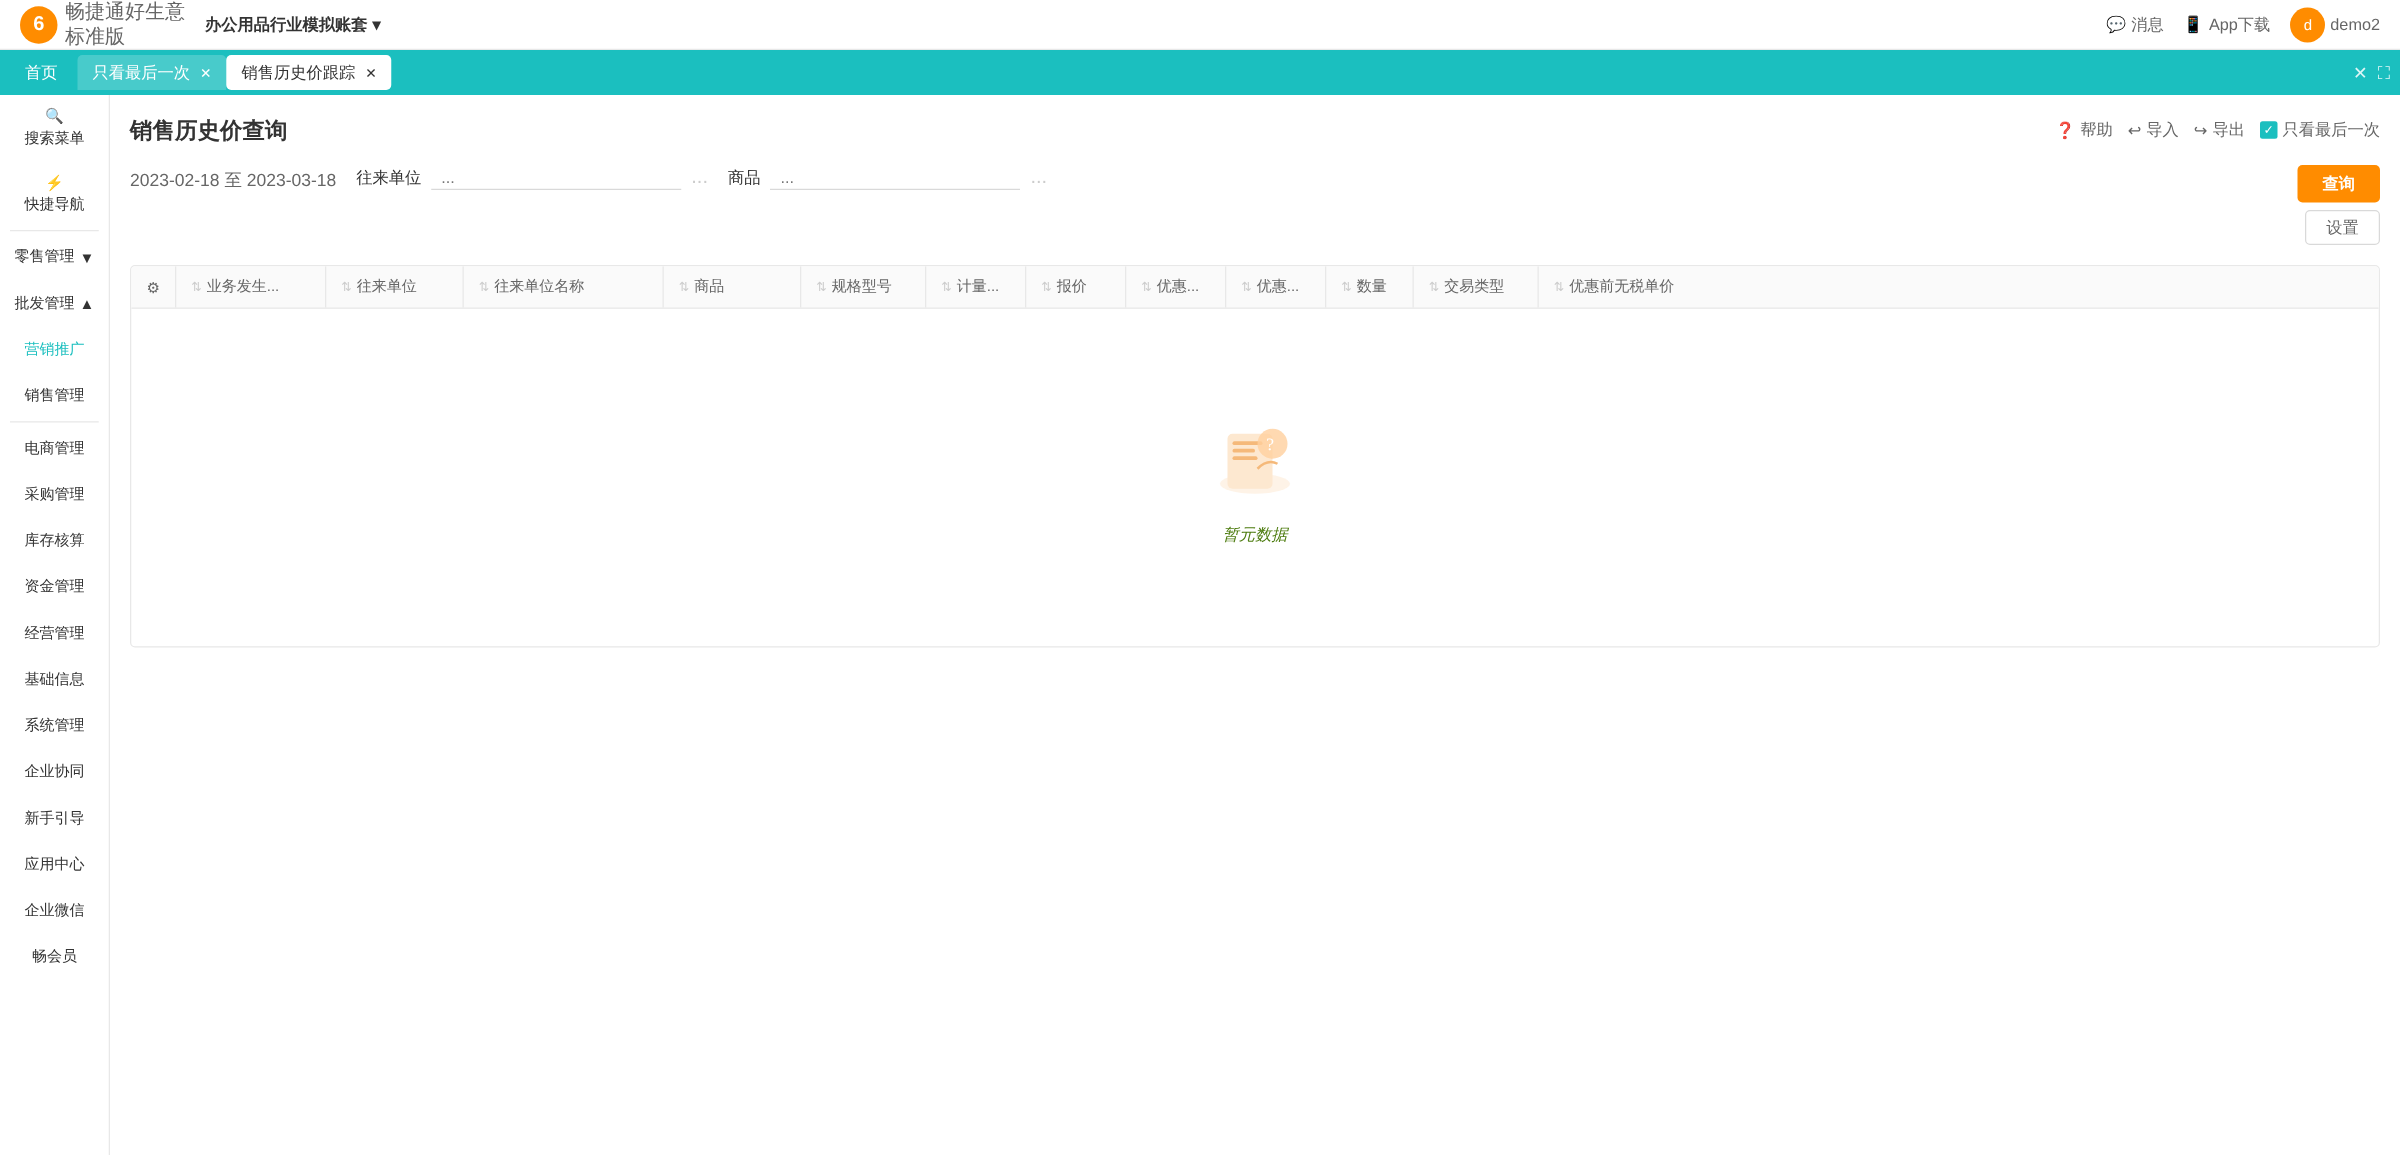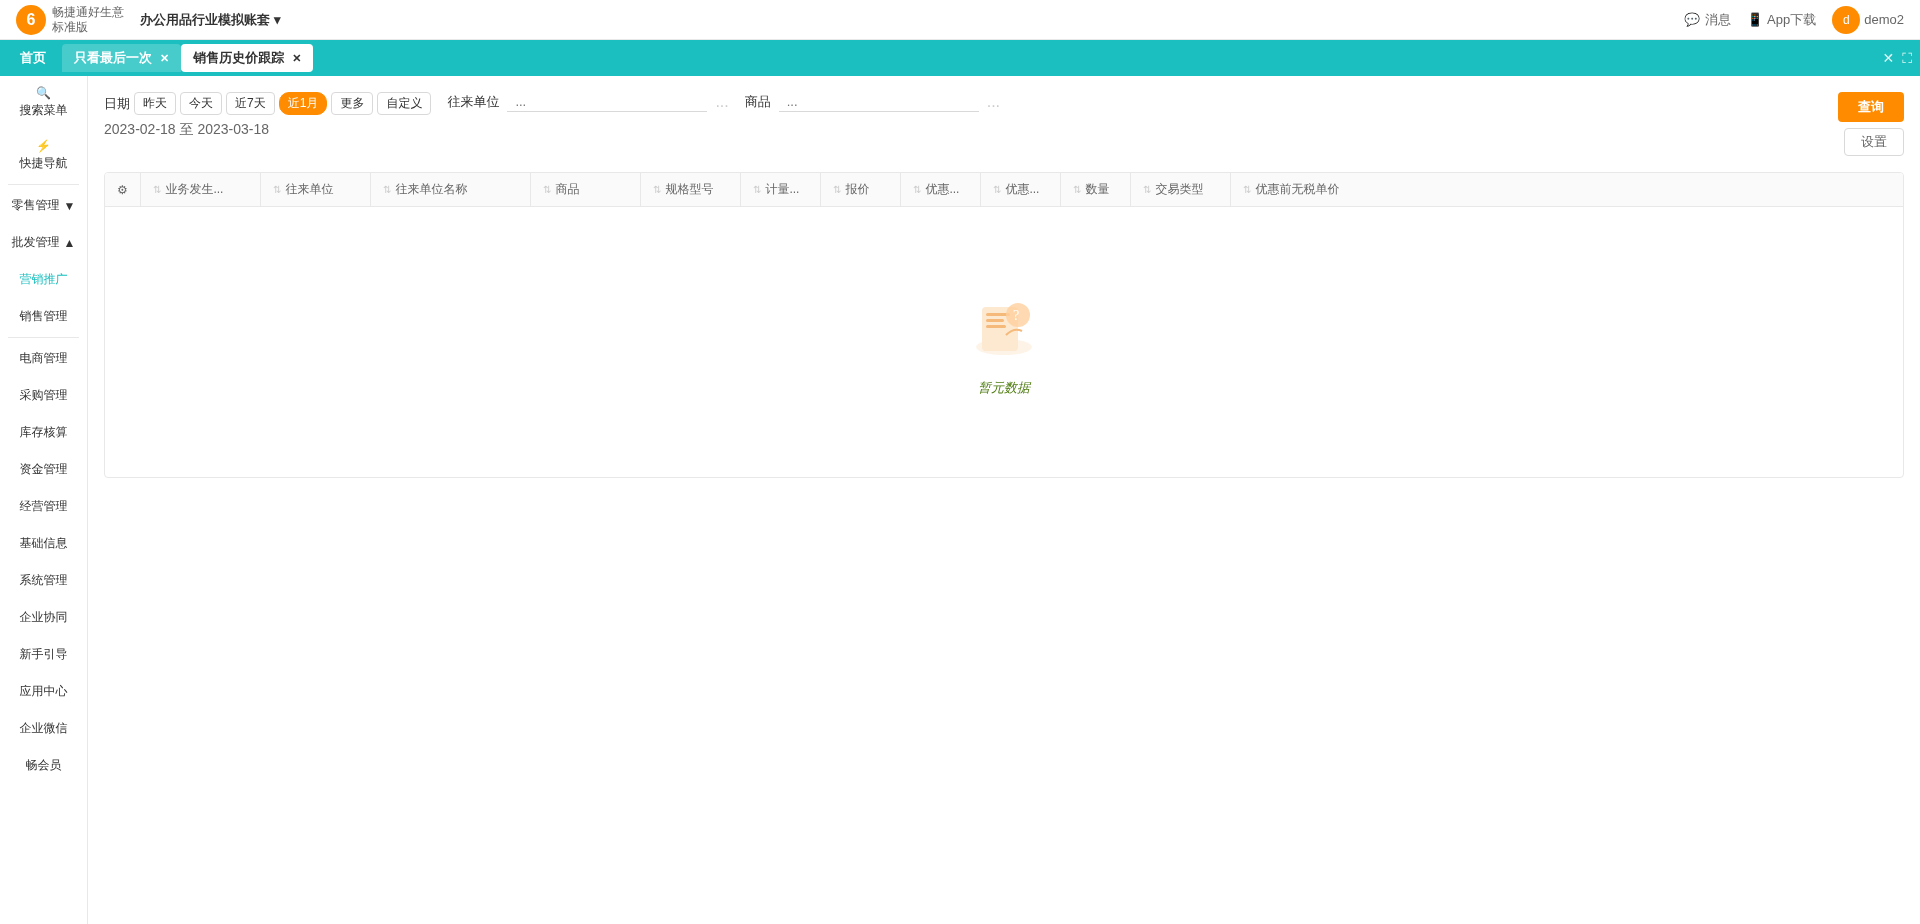--- a/index.html
+++ b/index.html
@@ -12,21 +12,21 @@
       display: flex;
       align-items: center;
       justify-content: space-between;
       padding: 0 16px;
       border-bottom: 1px solid #e8e8e8;
       flex-shrink: 0;
     }
     .top-bar-left { display: flex; align-items: center; gap: 8px; }
     .logo-area { display: flex; align-items: center; gap: 6px; }
     .logo-icon { width: 30px; height: 30px; background: #ff8c00; border-radius: 50%; display: flex; align-items: center; justify-content: center; color: white; font-size: 16px; font-weight: bold; }
-    .app-title { font-size: 12px; color: #666; line-height: 1.2; }
+    .app-title { font-size: 16px; color: #666; line-height: 1.2; }
     .workspace-selector { display: flex; align-items: center; gap: 4px; font-size: 13px; color: #333; padding: 4px 8px; border-radius: 4px; cursor: pointer; font-weight: bold; }
     .top-bar-right { display: flex; align-items: center; gap: 16px; font-size: 13px; color: #666; }
     .top-bar-right span { cursor: pointer; display: flex; align-items: center; gap: 4px; }
     .avatar { width: 28px; height: 28px; background: #ff8c00; border-radius: 50%; display: flex; align-items: center; justify-content: center; color: white; font-size: 12px; }
 
     
     .tab-bar {
       height: 36px;
       background: #1bbfbf;
       display: flex;
@@ -37,21 +37,20 @@
     .tab {
       height: 28px;
       padding: 0 12px;
       display: flex;
       align-items: center;
       gap: 6px;
       cursor: pointer;
       font-size: 13px;
       color: rgba(255,255,255,0.85);
       border-radius: 4px 4px 0 0;
-      font-weight: bold;
     }
     .tab.home { background: transparent; color: white; }
     .tab.active { background: white; color: #333; border-radius: 4px; }
     .tab.inactive { background: rgba(255,255,255,0.2); color: white; margin-left: 4px; }
     .tab-close { font-size: 11px; color: inherit; cursor: pointer; margin-left: 2px; }
     .tab-bar-right { margin-left: auto; display: flex; align-items: center; gap: 8px; }
     .tab-bar-btn { color: rgba(255,255,255,0.85); cursor: pointer; font-size: 14px; }
 
     
     .main-layout { display: flex; flex: 1; overflow: hidden; }
@@ -242,35 +241,45 @@
       <span>企业微信</span>
     </div>
     <div class="sidebar-item">
       <span>畅会员</span>
     </div>
   </div>
 
   <div class="content-area">
     <div class="page-container">
 
+      <div class="page-header">
+        <div class="page-title">销售历史价查询</div>
+        <div class="page-actions">
+          <span>
+            <span>❓</span>
+            <span>帮助</span>
+          </span>
+          <span>
+            <span>↩</span>
+            <span>导入</span>
+          </span>
+          <span>
+            <span>↪</span>
+            <span>导出</span>
+          </span>
+          <div class="checkbox-area">
+            <div class="checkbox-checked">✓</div>
+            <span>只看最后一次</span>
+          </div>
+        </div>
+      </div>
 
       <div class="filter-bar">
 
         <div class="date-section">
-          <div class="date-top">
-            <span class="filter-label">日期</span>
-            <div class="date-buttons">
-              <button class="date-btn">昨天</button>
-              <button class="date-btn">今天</button>
-              <button class="date-btn">近7天</button>
-              <button class="date-btn active">近1月</button>
-              <button class="date-btn">更多</button>
-              <button class="date-btn">自定义</button>
-            </div>
-          </div>
           <div class="date-range">2023-02-18 至 2023-03-18</div>
         </div>
 
         <div class="filter-section">
           <span class="filter-label">往来单位</span>
           <input class="filter-input" type="text" placeholder="..." style="">
           <span class="filter-dots">...</span>
         </div>
 
         <div class="filter-section">

